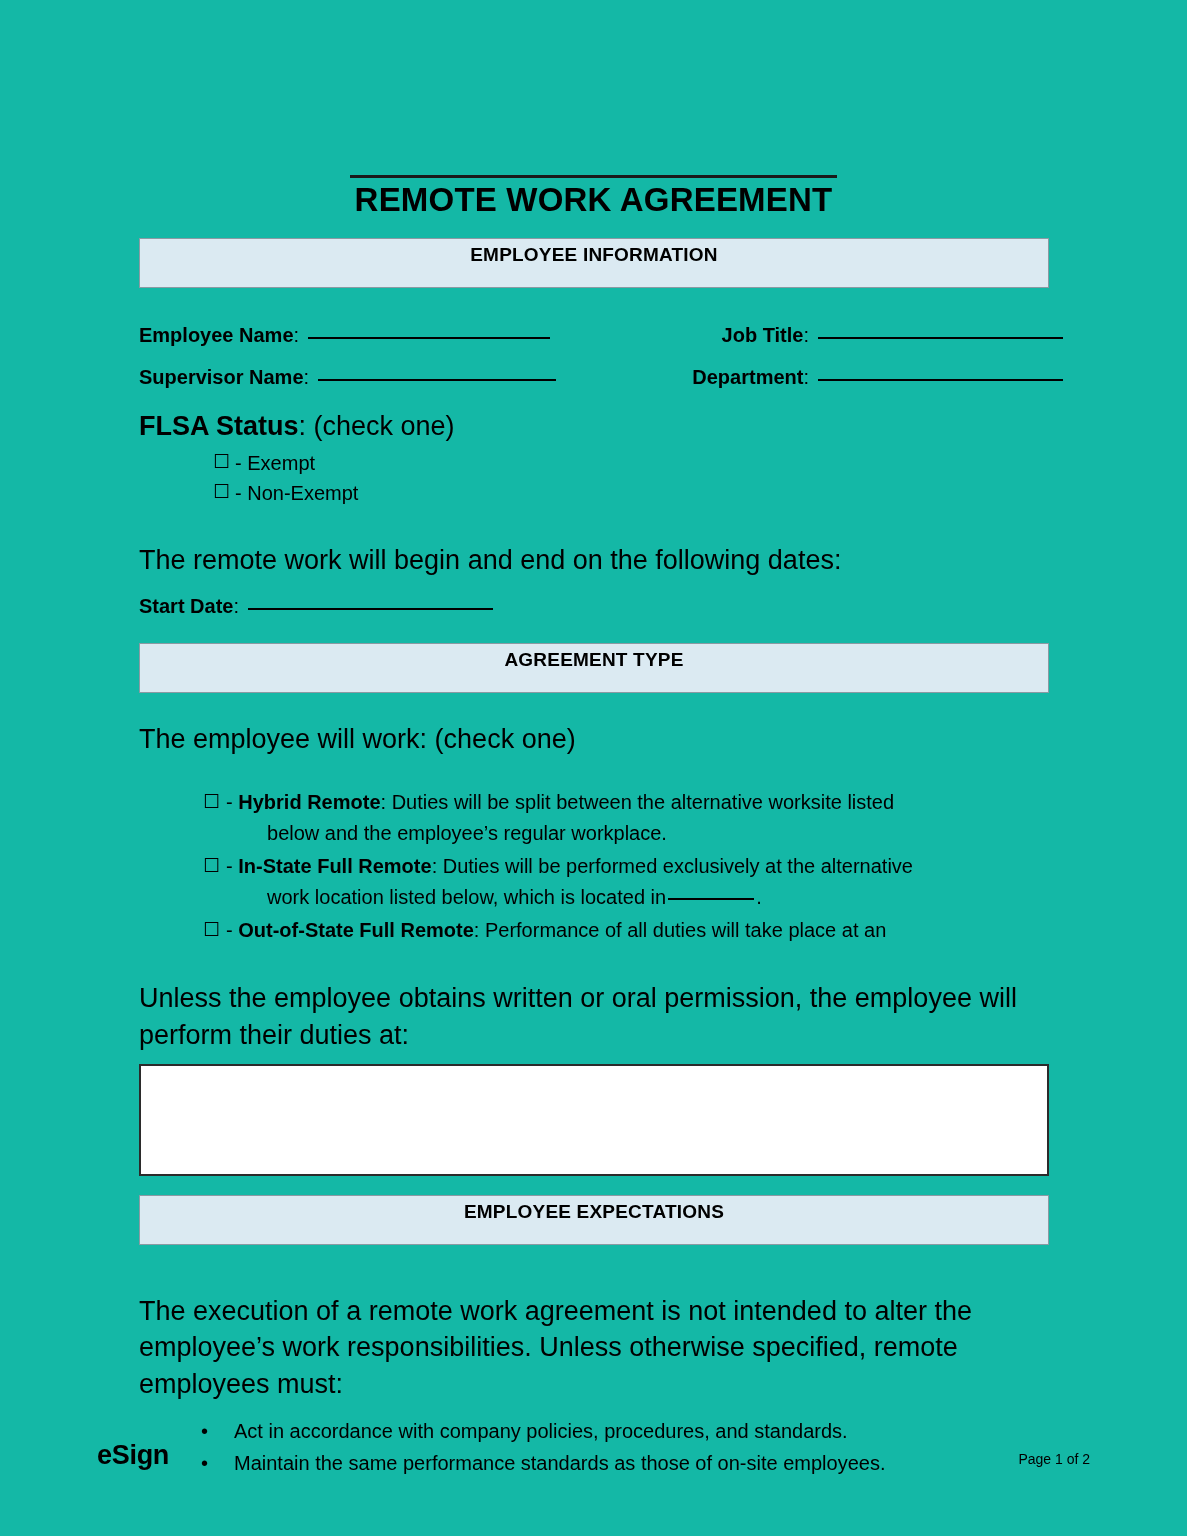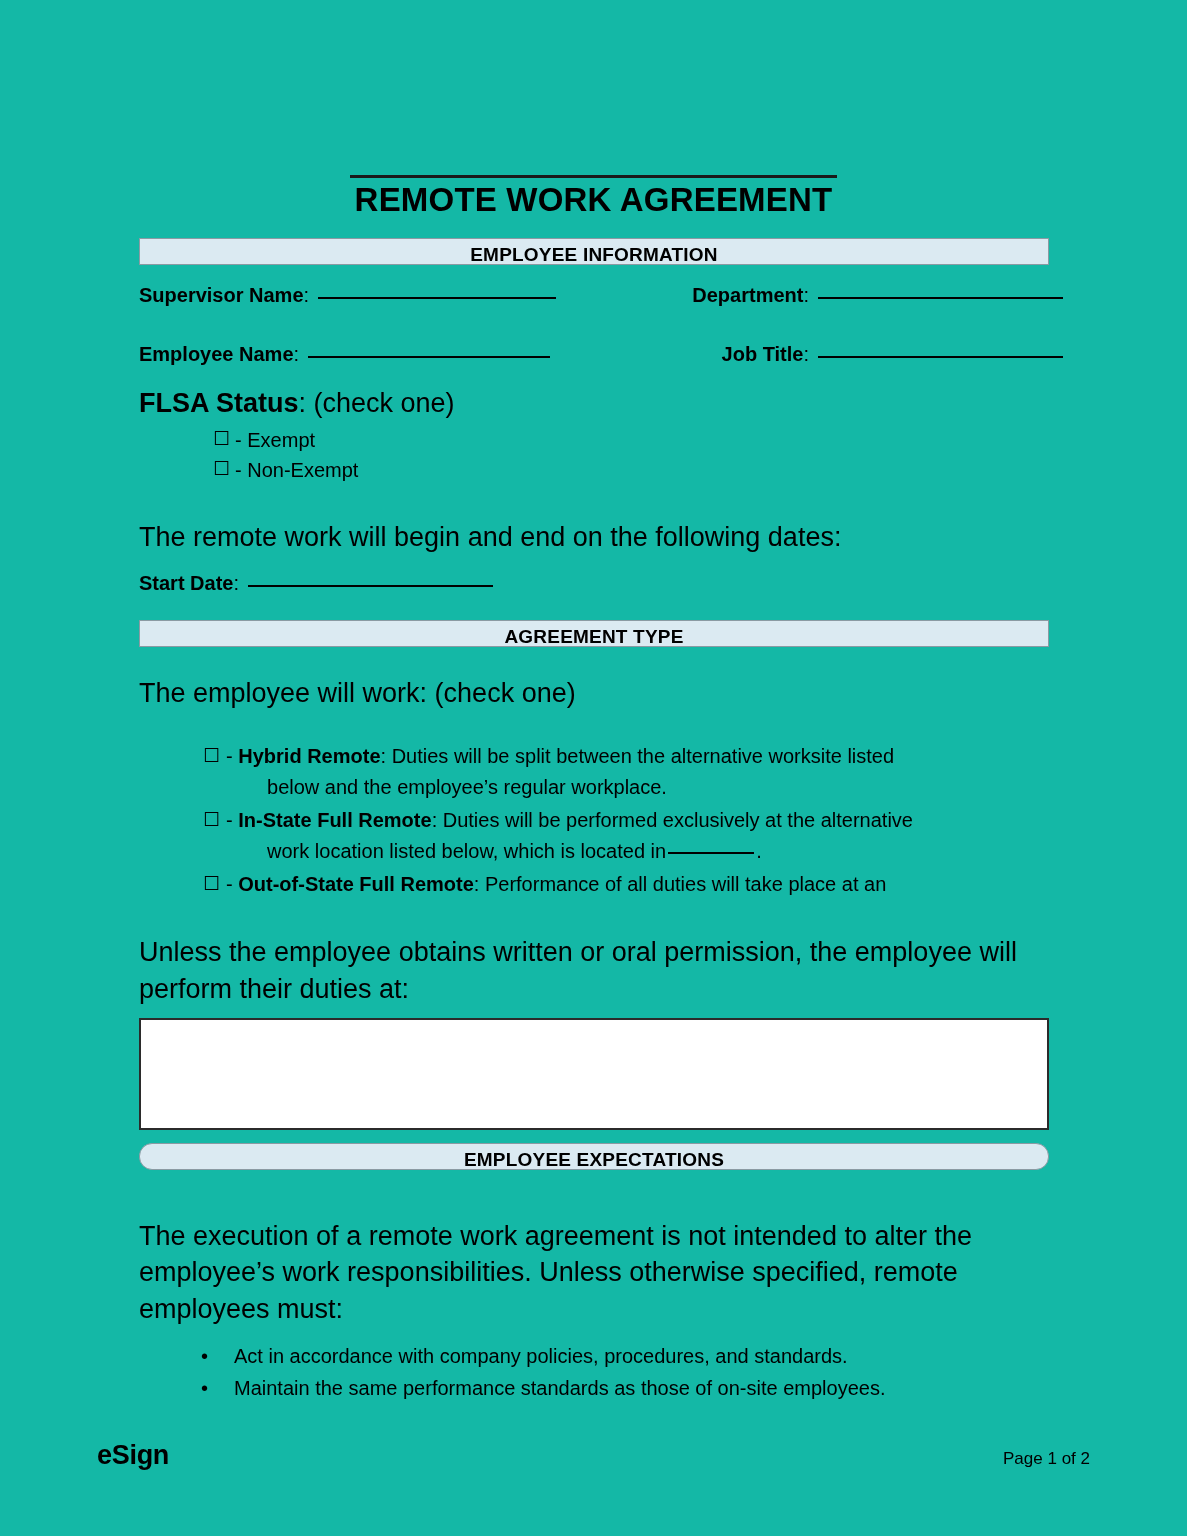--- a/index.html
+++ b/index.html
@@ -42,21 +42,21 @@
     font-weight: bold;
     letter-spacing: 0.2px;
     line-height: 1.08;
   }
 
   
   .section-bar {
     background: #dbeaf2;
     border: 1px solid #8a9aa3;
     box-sizing: border-box;
-    height: 27px;
+    height: 50px;
     line-height: 31px;
     text-align: center;
     font-size: 19px;
     font-weight: bold;
     letter-spacing: 0.2px;
   }
 
   
   .para {
     font-size: 27px;
@@ -181,53 +181,53 @@
     top: 1440px;
     display: flex;
     align-items: baseline;
     justify-content: space-between;
   }
   .footer-logo {
     font-size: 27px;
     font-weight: bold;
     letter-spacing: -0.3px;
   }
-  .footer-page { font-size: 17px; }
+  .footer-page { font-size: 14px; }
 </style>
 </head>
 <body>
 
 <div class="page">
 
   <div class="title-rule"></div>
 
   <div class="doc-title">REMOTE WORK AGREEMENT</div>
 
   <div class="content" style="position:absolute; top:238px;">
 
     <div class="section-bar">EMPLOYEE INFORMATION</div>
+
+    <div class="field-row" style="margin-top:36px;">
+      <div class="field-col-left">
+        <span class="field-label"><span class="bold">Employee Name</span><span>:</span></span>
+        <span class="rule-line rule-w-left"></span>
+      </div>
+      <div class="field-col-right">
+        <span class="field-label right-label-pad"><span class="bold">Job Title</span><span>:</span></span>
+        <span class="rule-line rule-w-right"></span>
+      </div>
+    </div>
 
     <div class="field-row" style="margin-top:19px;">
       <div class="field-col-left">
         <span class="field-label"><span class="bold">Supervisor Name</span><span>:</span></span>
         <span class="rule-line rule-w-left" style="width:238px;"></span>
       </div>
       <div class="field-col-right">
         <span class="field-label right-label-pad-dept"><span class="bold">Department</span><span>:</span></span>
-        <span class="rule-line rule-w-right"></span>
-      </div>
-    </div>
-
-    <div class="field-row" style="margin-top:36px;">
-      <div class="field-col-left">
-        <span class="field-label"><span class="bold">Employee Name</span><span>:</span></span>
-        <span class="rule-line rule-w-left"></span>
-      </div>
-      <div class="field-col-right">
-        <span class="field-label right-label-pad"><span class="bold">Job Title</span><span>:</span></span>
         <span class="rule-line rule-w-right"></span>
       </div>
     </div>
 
     <div class="para" style="margin-top:19px;">
       <span class="bold">FLSA Status</span><span>:</span>
       <span>(check one)</span>
     </div>
 
     <div class="flsa-opts">
@@ -278,21 +278,21 @@
           <span>-&nbsp;</span><span class="bold">Out-of-State Full Remote</span><span>:</span><span> Performance of all duties will take place at an</span>
         </span>
       </div>
 
     </div>
 
     <div class="para" style="margin-top:34px;">Unless the employee obtains written or oral permission, the employee will perform their duties at:</div>
 
     <div class="text-box" style="margin-top:10px;"></div>
 
-    <div class="section-bar" style="margin-top:13px;border-radius:13px;">EMPLOYEE EXPECTATIONS</div>
+    <div class="section-bar" style="margin-top:19px;">EMPLOYEE EXPECTATIONS</div>
 
     <div class="para" style="margin-top:48px;">The execution of a remote work agreement is not intended to alter the employee’s work responsibilities. Unless otherwise specified, remote employees must:</div>
 
     <div class="bullet-list">
       <div class="bullet-item">
         <span class="bullet-dot">•</span>
         <span class="bullet-text">Act in accordance with company policies, procedures, and standards.</span>
       </div>
       <div class="bullet-item">
         <span class="bullet-dot">•</span>

